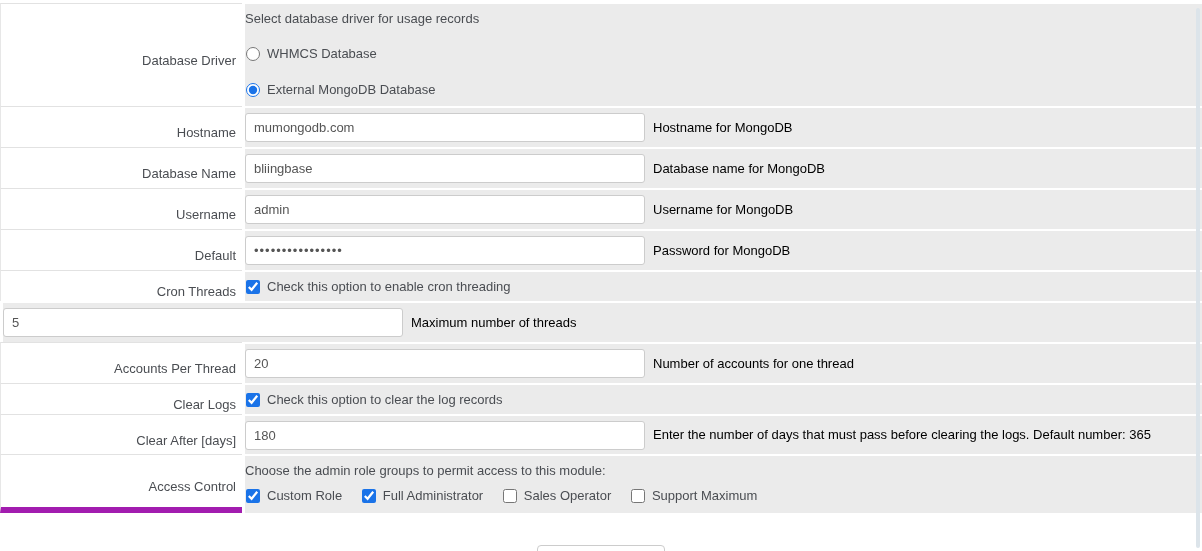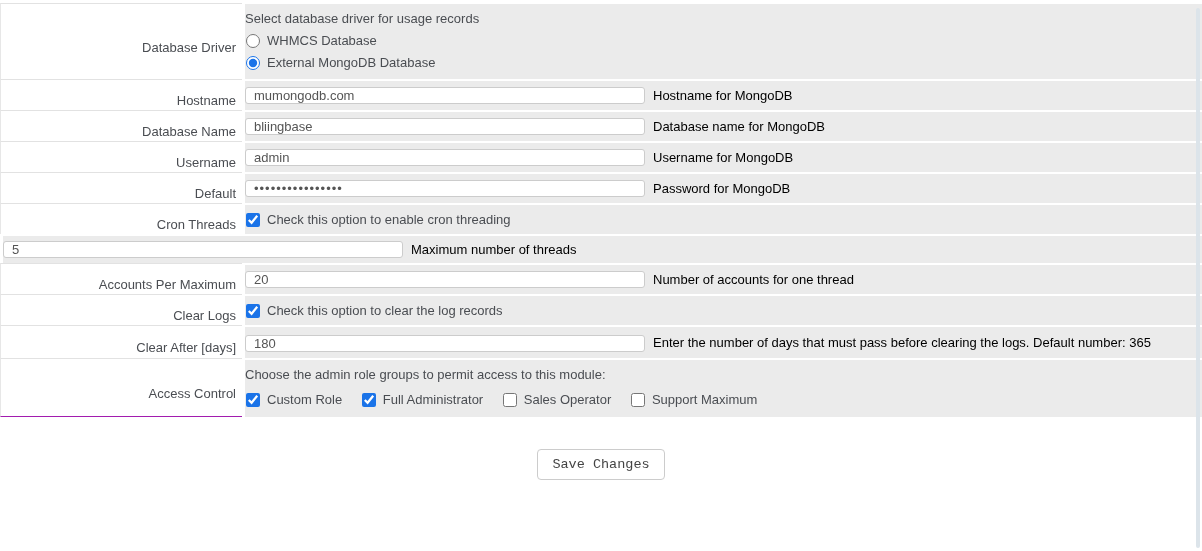--- a/index.html
+++ b/index.html
@@ -24,36 +24,36 @@
     background: #fff;
     border-left: 1px solid #e7e7e7;
     border-top: 1px solid #e2e2e2;
     display: flex;
     align-items: center;
     justify-content: flex-end;
     padding: 13px 6px 2px 4px;
     text-align: right;
     color: #4a4d52;
   }
-  .row:last-child .cell-label { border-bottom: 1px solid #a21caf; }
+  .row:last-child .cell-label { border-bottom: 6px solid #a21caf; }
   .cell-field {
     flex: 1 1 auto;
     background: #ebebeb;
     margin-left: 3px;
     margin-top: 2px;
     padding: 5px 0;
     color: #4a4d52;
   }
   .row:first-child .cell-field { margin-top: 1px; }
   .cell-field.vcenter { display: flex; align-items: center; }
   .cell-field.inline-wrap { display: block; line-height: 22px; padding-top: 5px; padding-bottom: 4px; }
 
   input.text-input {
     width: 400px;
-    height: 17px;
+    height: 29px;
     border: 1px solid #ccc;
     border-radius: 3px;
     background: #fff;
     padding: 0 8px;
     font-family: "Liberation Sans", sans-serif;
     font-size: 13px;
     color: #555;
     outline: none;
     vertical-align: middle;
   }
@@ -62,21 +62,21 @@
 
   .option-line { display: flex; align-items: center; line-height: 22px; }
   .desc-line { line-height: 20px; margin-bottom: 1px; }
   input[type="radio"], input[type="checkbox"] {
     accent-color: #1a73e8;
     width: 14px; height: 14px;
     margin: 0 7px 0 1px;
     vertical-align: middle;
     cursor: pointer;
   }
-  .radio-group .option-line { margin-top: 0; }
+  .radio-group .option-line { margin-top: 14px; }
   .cb-inline { display: inline-flex; align-items: center; margin-right: 15px; line-height: 24px; }
   .cb-row-line { margin-top: 3px; }
 
   .save-row { text-align: center; margin-top: 32px; }
   .save-button {
     display: inline-block;
     background: #fff;
     border: 1px solid #ccc;
     border-radius: 4px;
     padding: 7px 14px;
@@ -157,21 +157,21 @@
     </div>
 
     <div class="row">
       <div class="cell-field vcenter">
         <input type="text" class="text-input" value="5" style="">
         <span class="hint">Maximum number of threads</span>
       </div>
     </div>
 
     <div class="row">
-      <div class="cell-label">Accounts Per Maximum</div>
+      <div class="cell-label">Accounts Per Thread</div>
       <div class="cell-field vcenter">
         <input type="text" class="text-input" value="20" style="">
         <span class="hint">Number of accounts for one thread</span>
       </div>
     </div>
 
     <div class="row">
       <div class="cell-label">Clear Logs</div>
       <div class="cell-field vcenter">
         <input type="checkbox" checked="" style="">

